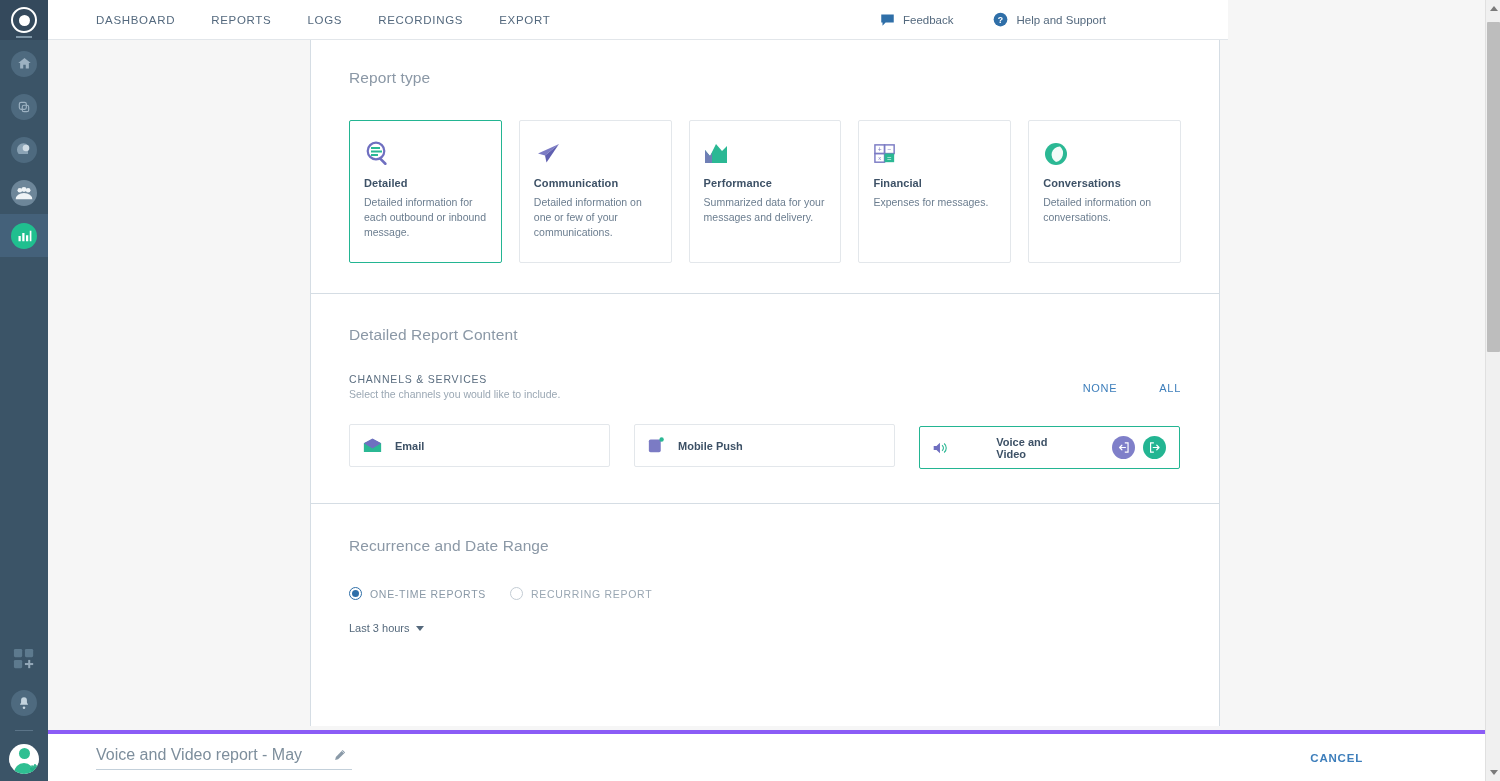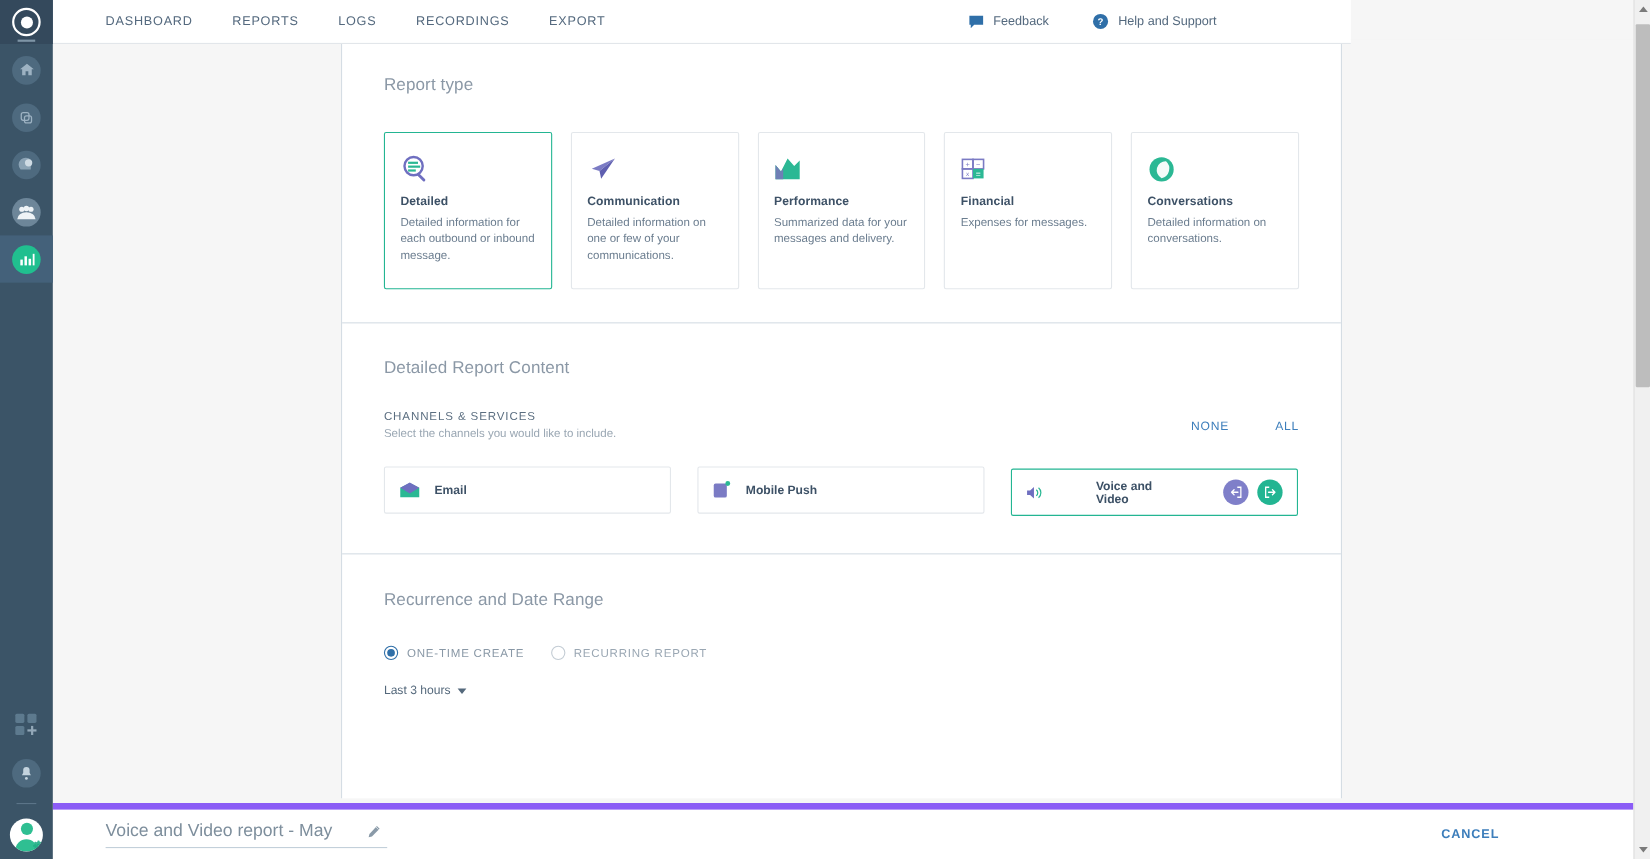--- a/index.html
+++ b/index.html
@@ -130,21 +130,21 @@
   .radio-label { font-size:10.5px; letter-spacing:.7px; color:#9aa7b3; }
   .radio-item.active .radio-label { color:#8998a6; }
   .daterange {
     margin-top:22px; font-size:11px; color:#55697c; display:inline-flex; align-items:center; gap:6px; cursor:pointer;
   }
   .caret { width:0;height:0;border-left:4px solid transparent;border-right:4px solid transparent;border-top:5px solid #55697c; }
 
   
   #bottombar {
     position:absolute; left:48px; bottom:0; width:1437px; height:51px;
-    background:#ffffff; border-top:6px solid #8b5cf6;
+    background:#ffffff; border-top:4px solid #8b5cf6;
     display:flex; align-items:center; z-index:25;
   }
   .report-name-wrap {
     margin-left:48px; display:flex; align-items:flex-end; gap:10px;
     border-bottom:1px solid #c3d0da; padding-bottom:5px; width:256px;
   }
   .report-name {
     font-size:16px; color:#7d8e9c; font-weight:400; background:transparent;
     border:none; outline:none; width:228px; font-family:"Liberation Sans", sans-serif;
   }
@@ -430,21 +430,21 @@
     </div>
 
     <div class="section-divider"></div>
 
     <div class="section" style="padding-top:33px; padding-bottom:40px;">
       <div class="section-title">Recurrence and Date Range</div>
 
       <div class="radio-row" style="margin-top:32px;">
         <div class="radio-item active">
           <div class="radio on"></div>
-          <div class="radio-label">ONE-TIME CREATE</div>
+          <div class="radio-label">ONE-TIME REPORTS</div>
         </div>
         <div class="radio-item">
           <div class="radio"></div>
           <div class="radio-label">RECURRING REPORT</div>
         </div>
       </div>
 
       <div class="daterange">
         <span>Last 3 hours</span>
         <span class="caret"></span>

